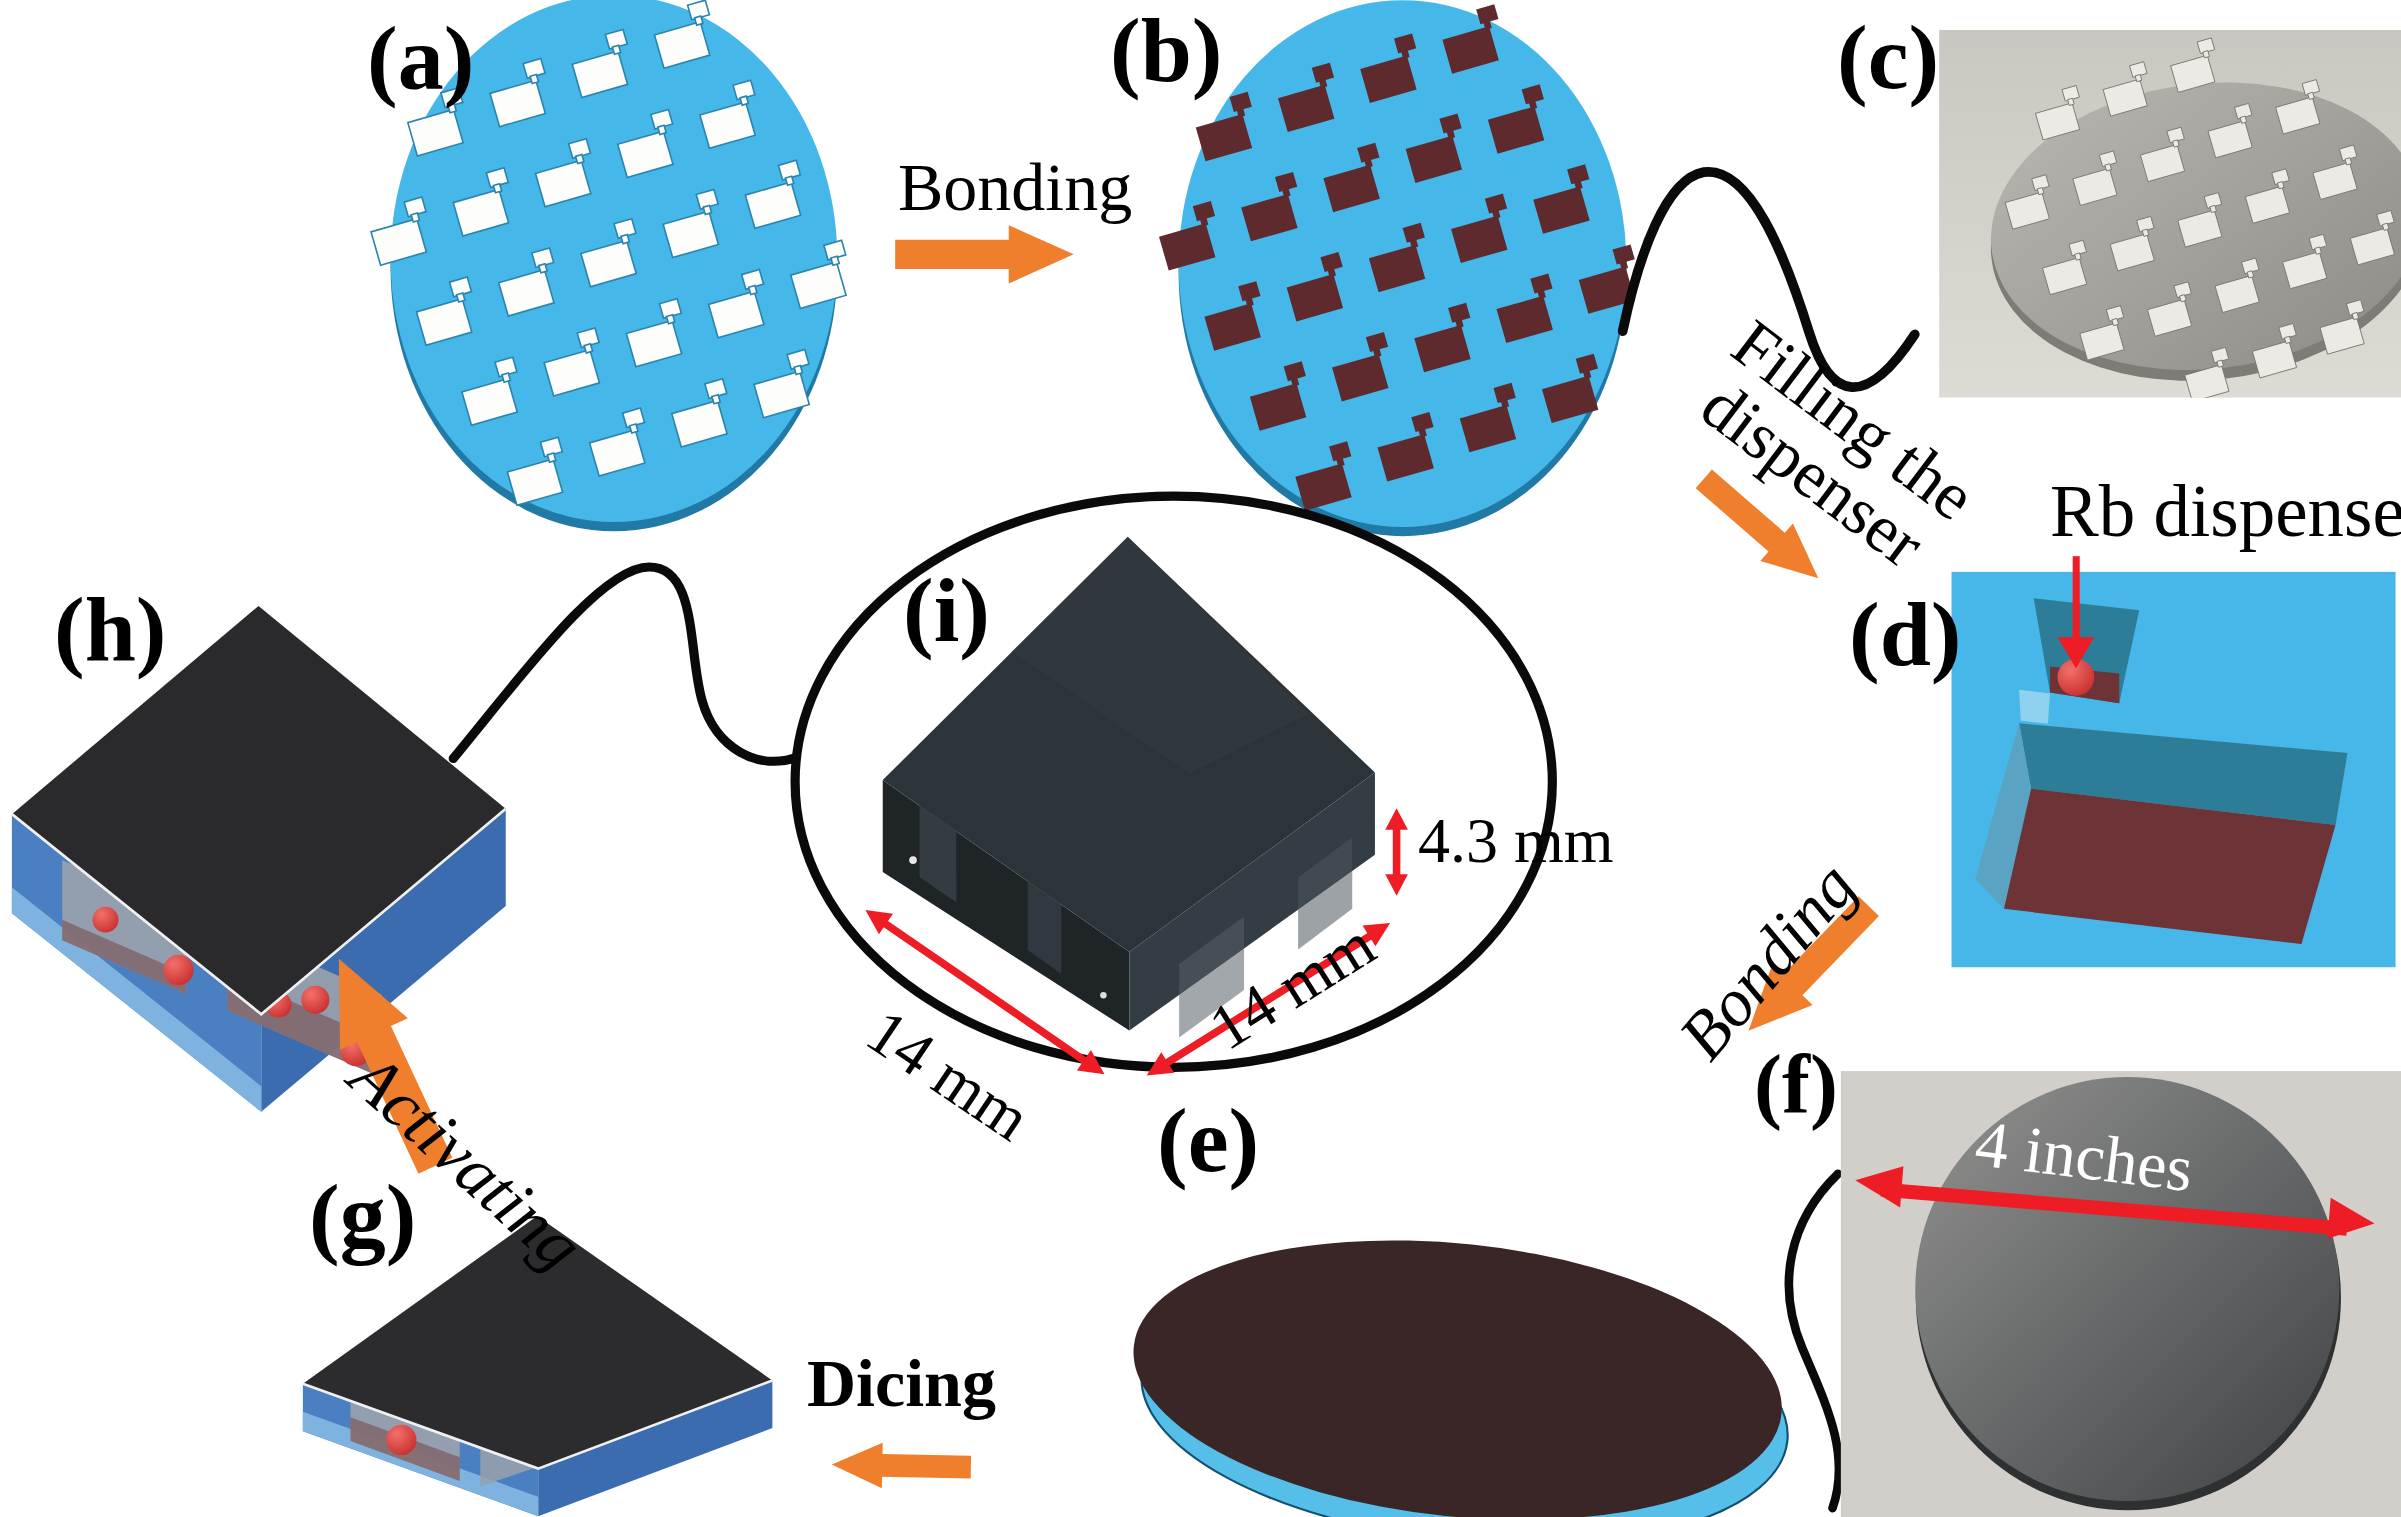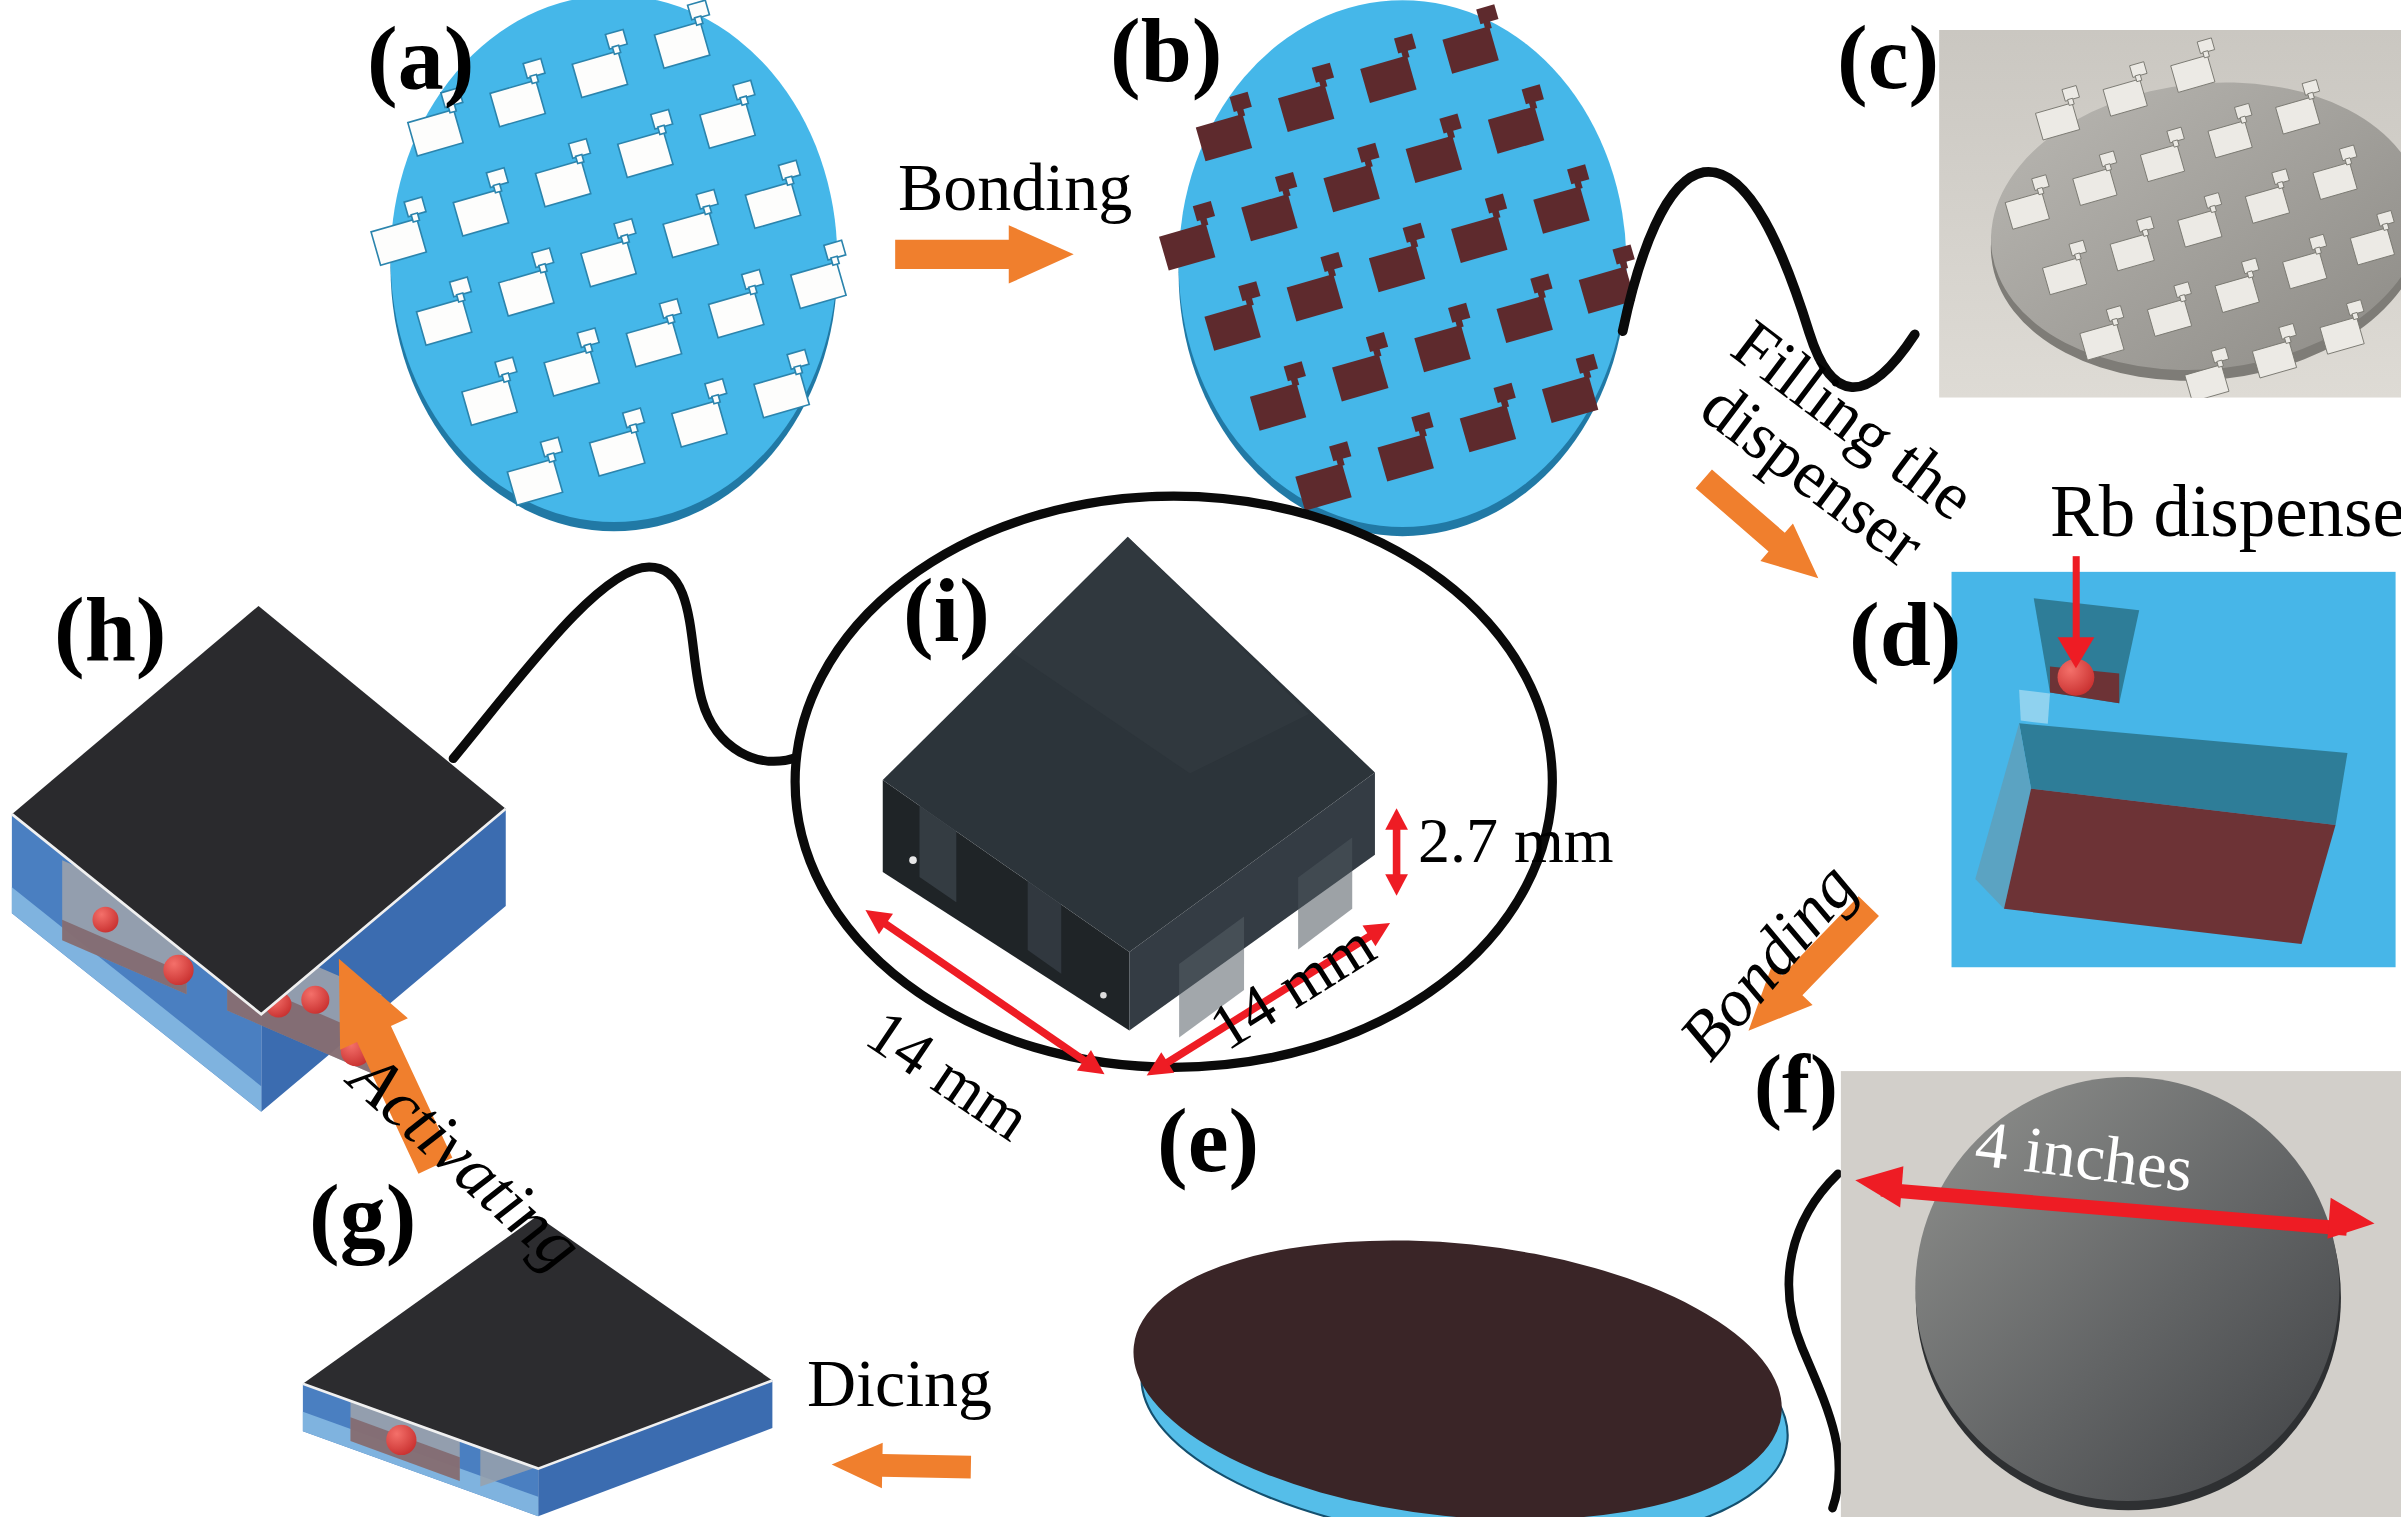--- a/index.html
+++ b/index.html
@@ -284,24 +284,24 @@
 
 <div class="txt proc filling" style="left:1666px;top:379px;">
   <div>Filling the</div>
   <div>dispenser</div>
 </div>
 
 <div class="txt proc" style="left:2050px;top:475px;font-size:73px;">Rb dispenser</div>
 
 <div class="txt proc ital rot" style="left:1693px;top:1015px;transform:rotate(-50deg);">Bonding</div>
 
-<div class="txt proc" style="left:807px;top:1349px;">Dicing</div>
+<div class="txt proc" style="left:807px;top:1349px;font-weight:bold;">Dicing</div>
 
 <div class="txt proc ital rot" style="left:384px;top:1041px;font-size:69px;transform:rotate(42deg);transform-origin:0 0;">Activating</div>
 
 <div class="txt fourin" style="left:1976px;top:1110px;">4 inches</div>
 
-<div class="txt dim" style="left:1418px;top:809px;">2.7 mm</div>
+<div class="txt dim" style="left:1418px;top:809px;">4.3 mm</div>
 <div class="txt dim rot" style="left:874px;top:993px;transform:rotate(34deg);">14 mm</div>
 <div class="txt dim rot" style="left:1216px;top:1002px;transform:rotate(-32deg);">14 mm</div>
 
 </div>
 
 
 </body></html>

